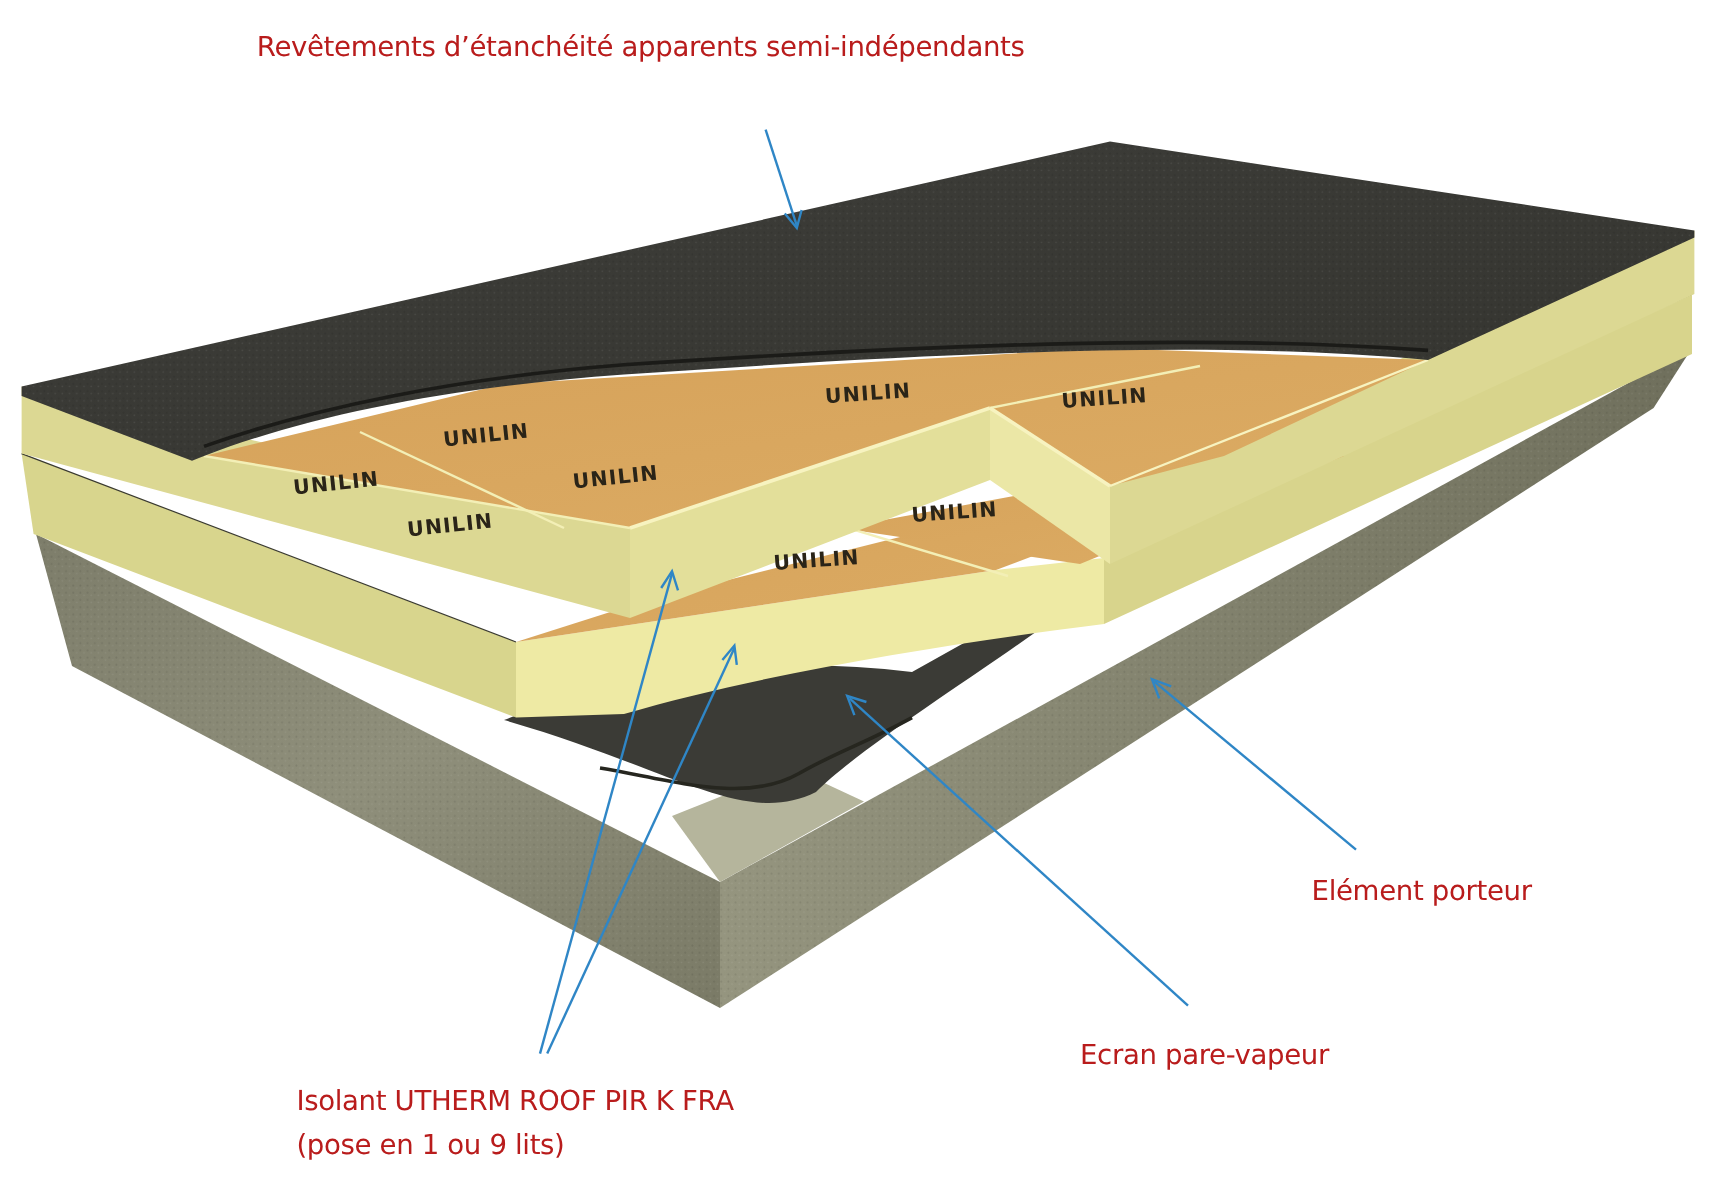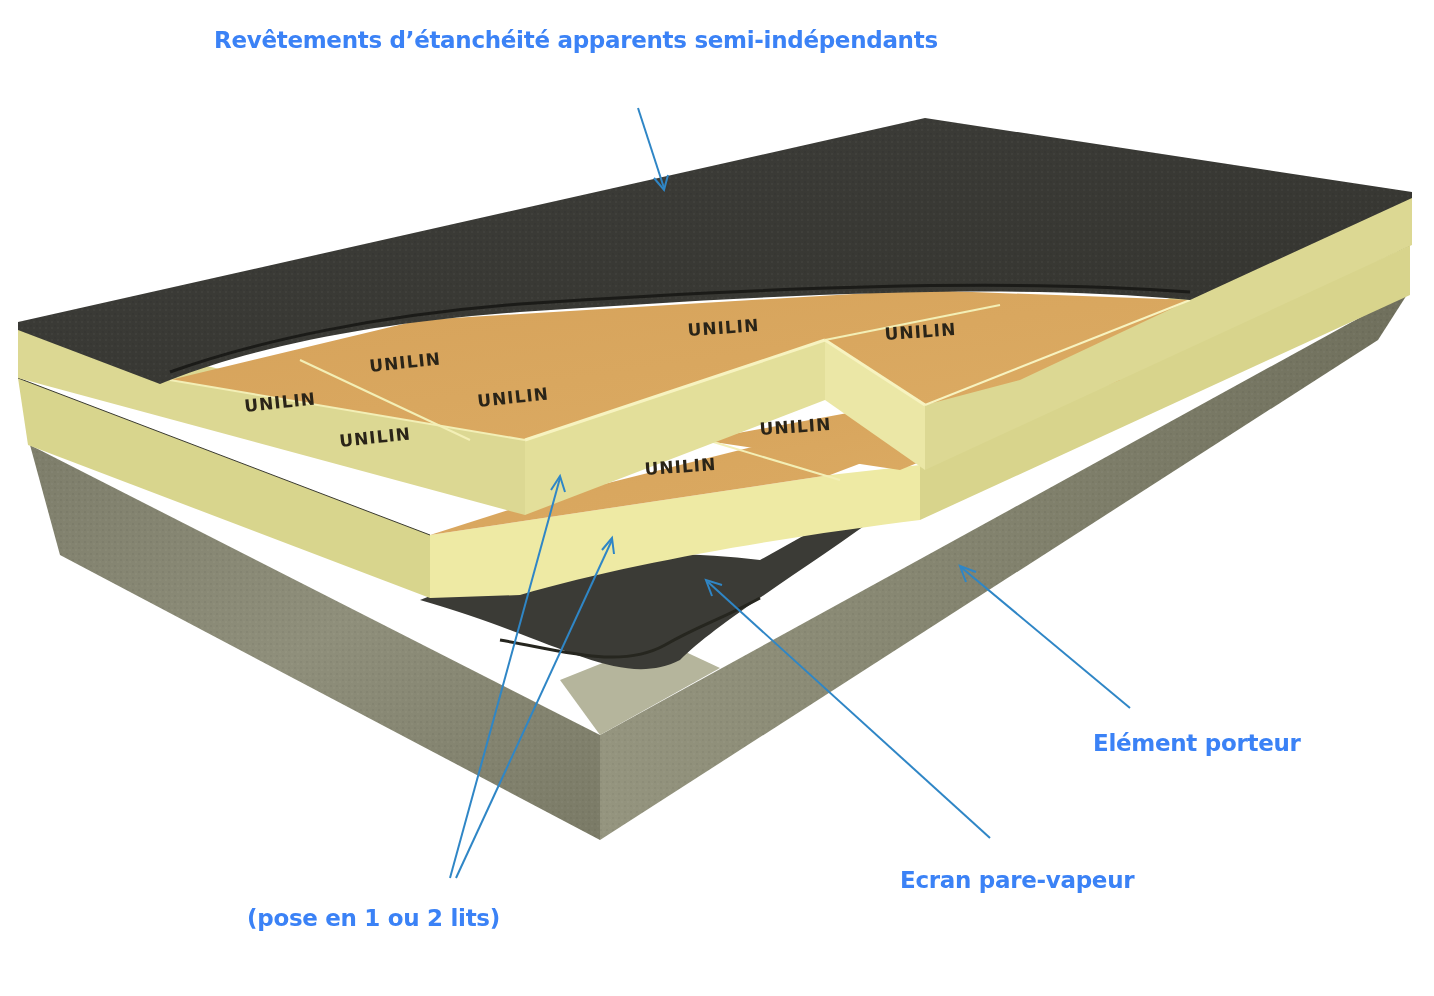--- a/index.html
+++ b/index.html
@@ -1,18 +1,18 @@
 <!DOCTYPE html>
 <html><head>
 <meta charset="utf-8">
 <style>
   html, body { margin:0; padding:0; background:#ffffff; }
   body { width:1434px; height:996px; position:relative; overflow:hidden; font-family:"DejaVu Sans", sans-serif; }
   .stage { position:absolute; left:0; top:0; width:1434px; height:996px; }
-  .label { position:absolute; color:#3b82f6; font-weight:bold; font-size:23px; line-height:37px; white-space:nowrap; letter-spacing:-0.3px; }
+  .label { position:absolute; color:#b91c1c; font-weight:normal; font-size:23px; line-height:37px; white-space:nowrap; letter-spacing:-0.3px; }
   .label span { display:block; }
   #lbl-membrane { left:214px; top:22px; }
   #lbl-insulation { left:247px; top:900px; }
   #lbl-support { left:1093px; top:725px;text-align:right; }
   #lbl-vapour { left:900px; top:862px; }
   svg text.brand { font-family:"DejaVu Sans", sans-serif; font-weight:bold; font-size:17px; fill:#2a2418; letter-spacing:1px; }
 </style>
 </head>
 <body>
 
@@ -135,21 +135,22 @@
         <polyline points="966,582 960,566 976,572"></polyline>
       </g>
     </g>
   </svg>
 
   <div class="label" id="lbl-membrane">
     <span>Revêtements d’étanchéité apparents semi-indépendants</span>
   </div>
 
   <div class="label" id="lbl-insulation">
-    <span>(pose en 1 ou 2 lits)</span>
+    <span>Isolant UTHERM ROOF PIR K FRA</span>
+    <span>(pose en 1 ou 9 lits)</span>
   </div>
 
   <div class="label" id="lbl-support">
     <span>Elément porteur</span>
   </div>
 
   <div class="label" id="lbl-vapour">
     <span>Ecran pare-vapeur</span>
   </div>
 </div>

